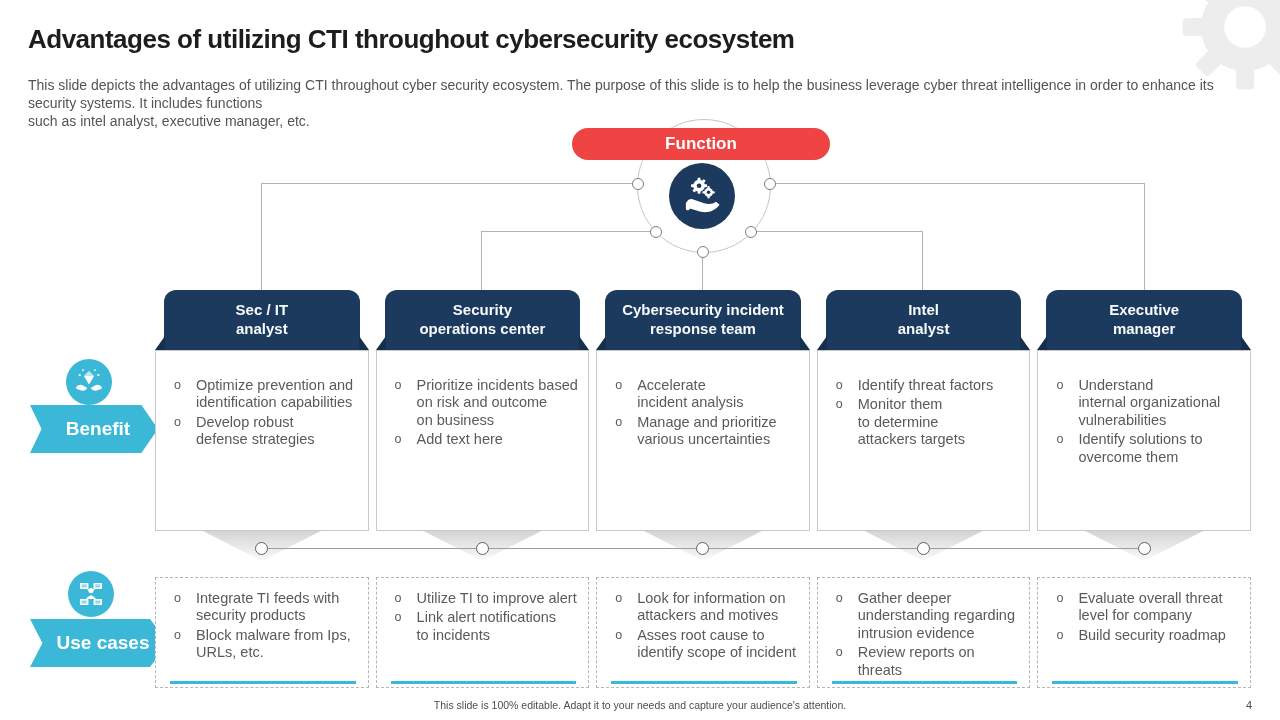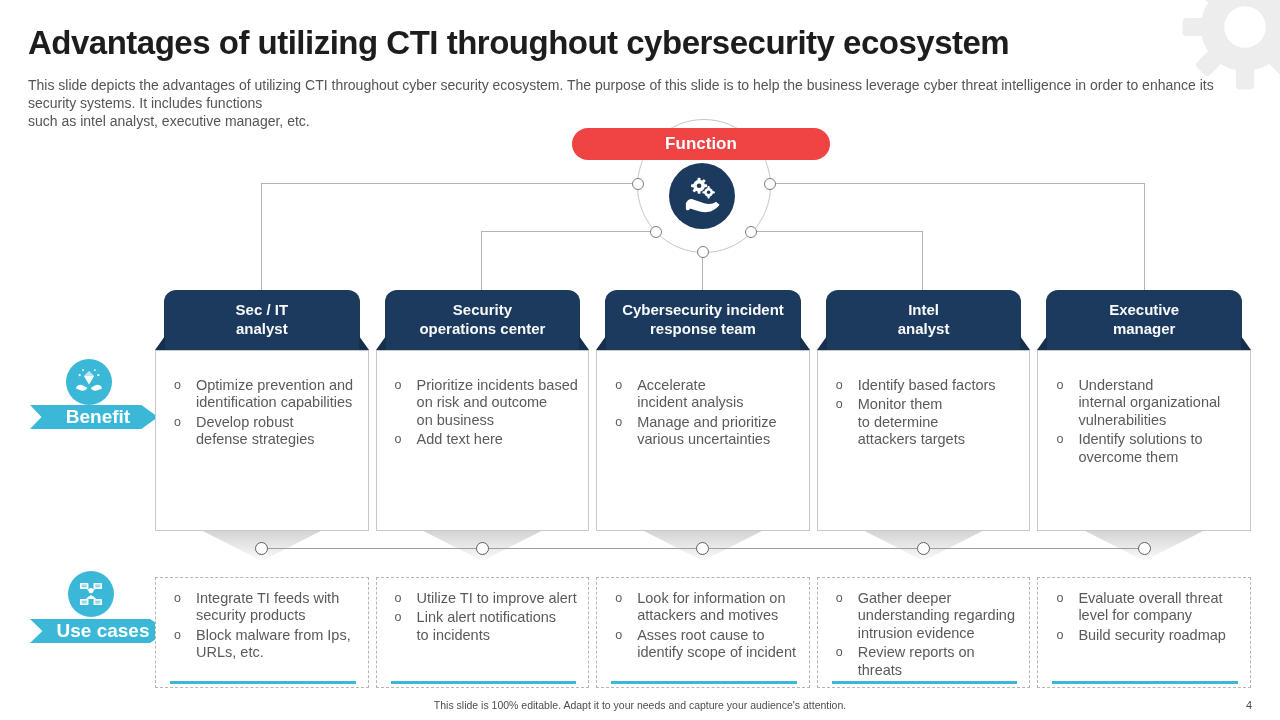--- a/index.html
+++ b/index.html
@@ -4,21 +4,21 @@
 <style>
   html,body{margin:0;padding:0;}
   body{width:1280px;height:720px;position:relative;background:#ffffff;overflow:hidden;
        font-family:"Liberation Sans",sans-serif;color:#595959;}
   .abs{position:absolute;}
 
   
   #corner-gear{position:absolute;top:-38px;right:-30px;width:130px;height:130px;}
 
   
-  #title{left:28px;top:24px;width:1180px;font-size:33px;font-weight:700;color:#1d1d1d;letter-spacing:-0.5px;}
+  #title{left:28px;top:24px;width:1180px;font-size:26px;font-weight:700;color:#1d1d1d;letter-spacing:-0.5px;}
   #subtitle{left:28px;top:76px;width:1226px;font-size:14px;line-height:1.3;color:#545454;white-space:pre-line;}
 
   
   #function-pill{left:572px;top:128px;width:258px;height:32px;background:#ef4444;border-radius:16px;
       display:flex;align-items:center;justify-content:center;color:#fff;font-weight:700;font-size:17px;z-index:5;}
   #hub-ring{left:637px;top:119px;width:132px;height:132px;border:1px solid #c6c6c6;border-radius:50%;z-index:1;}
   #hub-circle{left:669px;top:163px;width:66px;height:66px;background:#1b3a5e;border-radius:50%;z-index:4;
       display:flex;align-items:center;justify-content:center;}
   .node{position:absolute;width:10px;height:10px;background:#fff;border:1.5px solid #7e7e7e;border-radius:50%;z-index:3;}
   .cline{position:absolute;background:#b3b3b3;z-index:0;}
@@ -42,21 +42,21 @@
   .bullet .mark{width:22px;flex:none;font-size:12.5px;padding-top:1px;text-align:left;padding-left:4px;}
   .bullet .btxt{white-space:pre-line;}
 
   
   #timeline{left:261px;top:548px;width:884px;height:1px;background:#9e9e9e;}
   .tdot{position:absolute;top:542px;width:11px;height:11px;border:1.5px solid #5f5f5f;background:#fff;border-radius:50%;}
 
   
   .side-icon{position:absolute;width:46px;height:46px;background:#3bb8d8;border-radius:50%;
       display:flex;align-items:center;justify-content:center;}
-  .banner{position:absolute;height:24px;background:#3bb8d8;color:#fff;font-weight:700;font-size:19px;
+  .banner{position:absolute;height:48px;background:#3bb8d8;color:#fff;font-weight:700;font-size:19px;
       display:flex;align-items:center;justify-content:center;padding-left:8px;
       clip-path:polygon(0% 0%,87% 0%,100% 50%,87% 100%,0% 100%,9% 50%);}
   #benefit-icon{left:66px;top:359px;}
   #benefit-banner{left:30px;top:405px;width:120px;}
   #usecase-icon{left:68px;top:571px;}
   #usecase-banner{left:30px;top:619px;width:130px;}
 
   
   #footer{left:0;top:699px;width:1280px;text-align:center;font-size:10.5px;color:#4d4d4d;}
   #page-num{left:1222px;top:699px;width:30px;text-align:right;font-size:11px;color:#4d4d4d;}
@@ -236,21 +236,21 @@
     <div class="tri"></div>
   </div>
   <div class="col">
     <div class="hdr">Intel
 analyst</div>
     <div class="fold l"></div>
       <div class="fold r"></div>
     <div class="bbox">
       <div class="bullet">
           <span class="mark">o</span>
-          <span class="btxt">Identify based factors</span>
+          <span class="btxt">Identify threat factors</span>
         </div>
       <div class="bullet">
           <span class="mark">o</span>
           <span class="btxt">Monitor them
 to determine
 attackers targets</span>
         </div>
     </div>
     <div class="tri"></div>
   </div>

